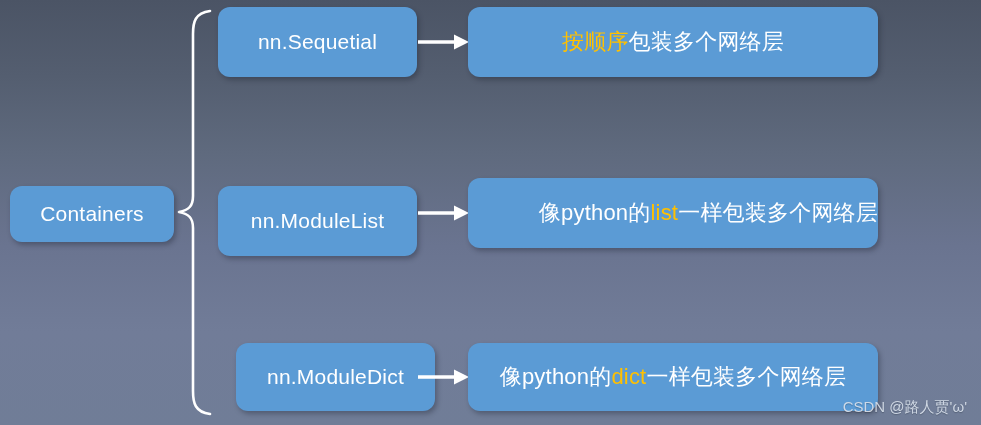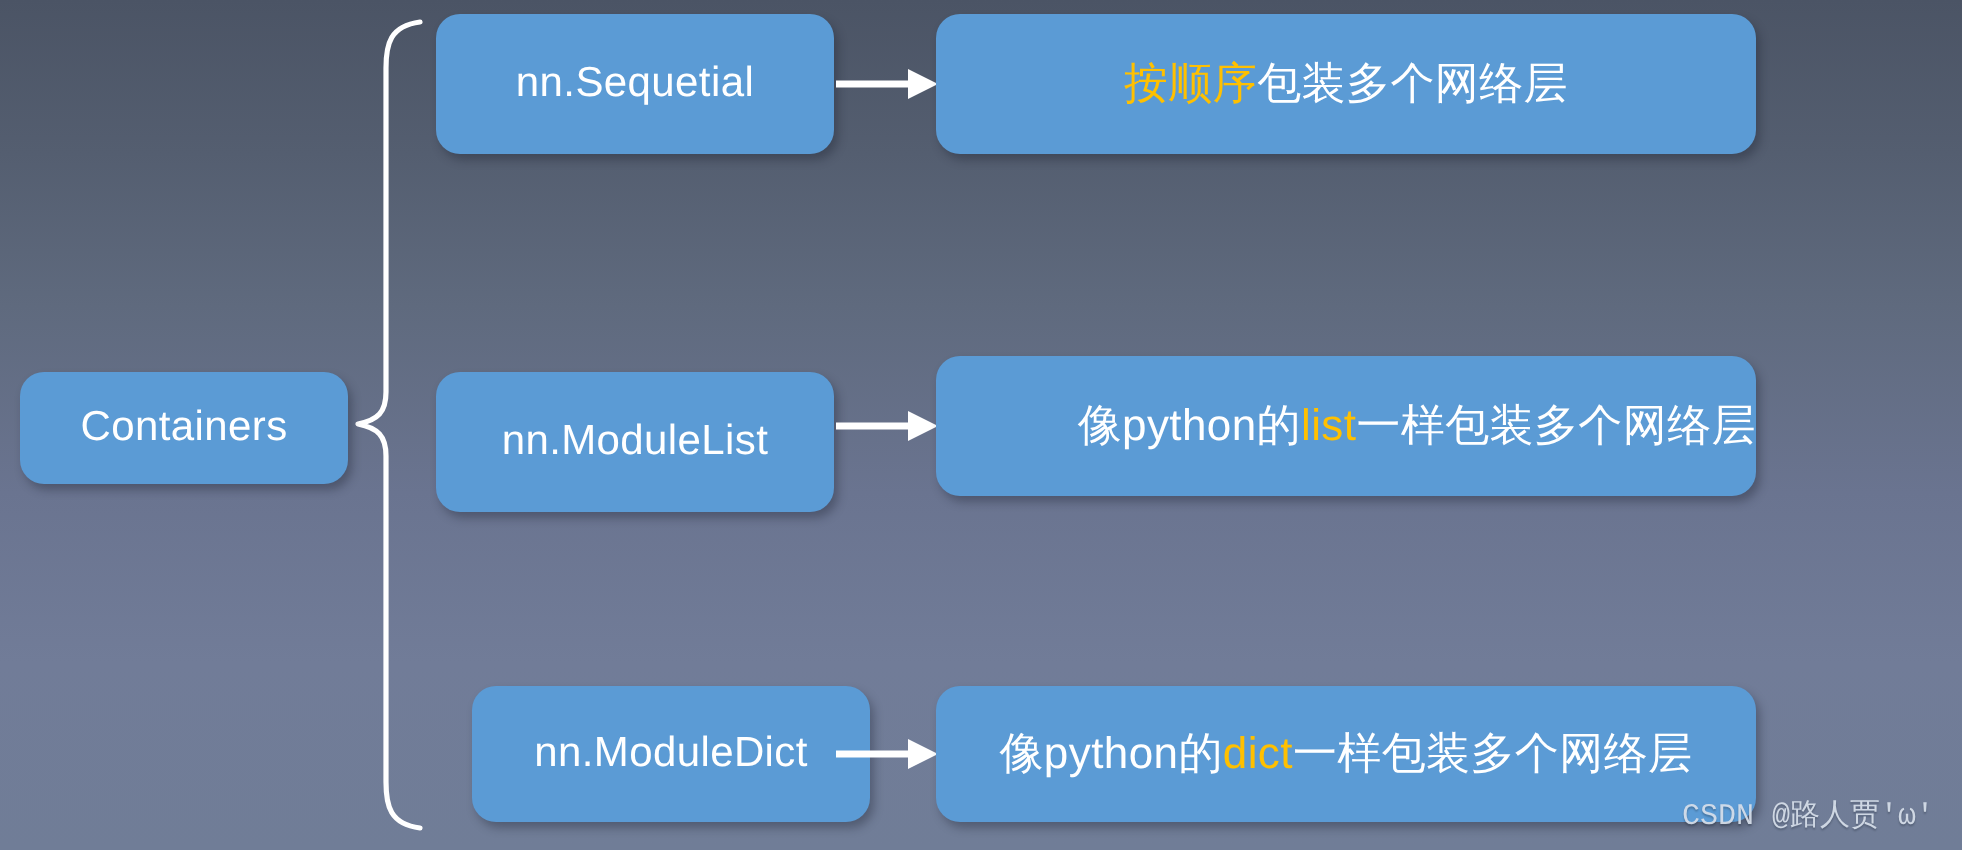--- a/index.html
+++ b/index.html
@@ -97,21 +97,21 @@
   
   #watermark {
     position: absolute;
     right: 14px;
     bottom: 8px;
     font-size: 15px;
     color: #d7dfea;
     opacity: 0.92;
     white-space: nowrap;
     text-shadow: 0 1px 1px rgba(30,40,55,0.35);
-    font-family: Liberation Mono, monospace;
+    font-family: Liberation Sans, sans-serif;
     margin-top: 40px;
   }
 </style>
 </head>
 <body>
 
 <div id="slide">
 
   <svg id="brace" viewBox="0 0 60 425" preserveAspectRatio="none" aria-hidden="true">
     <path d="M 47 11

